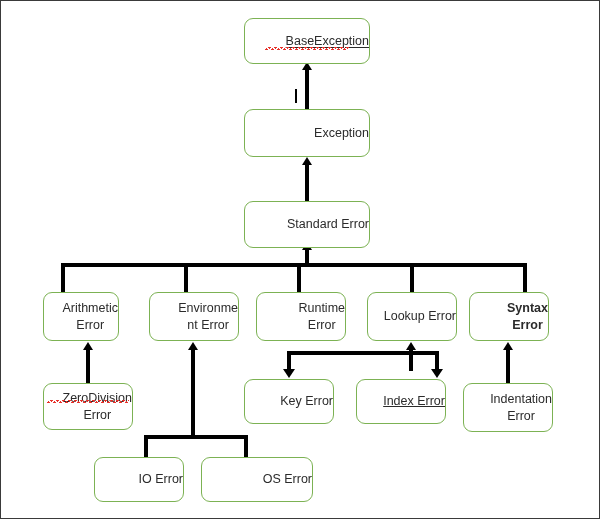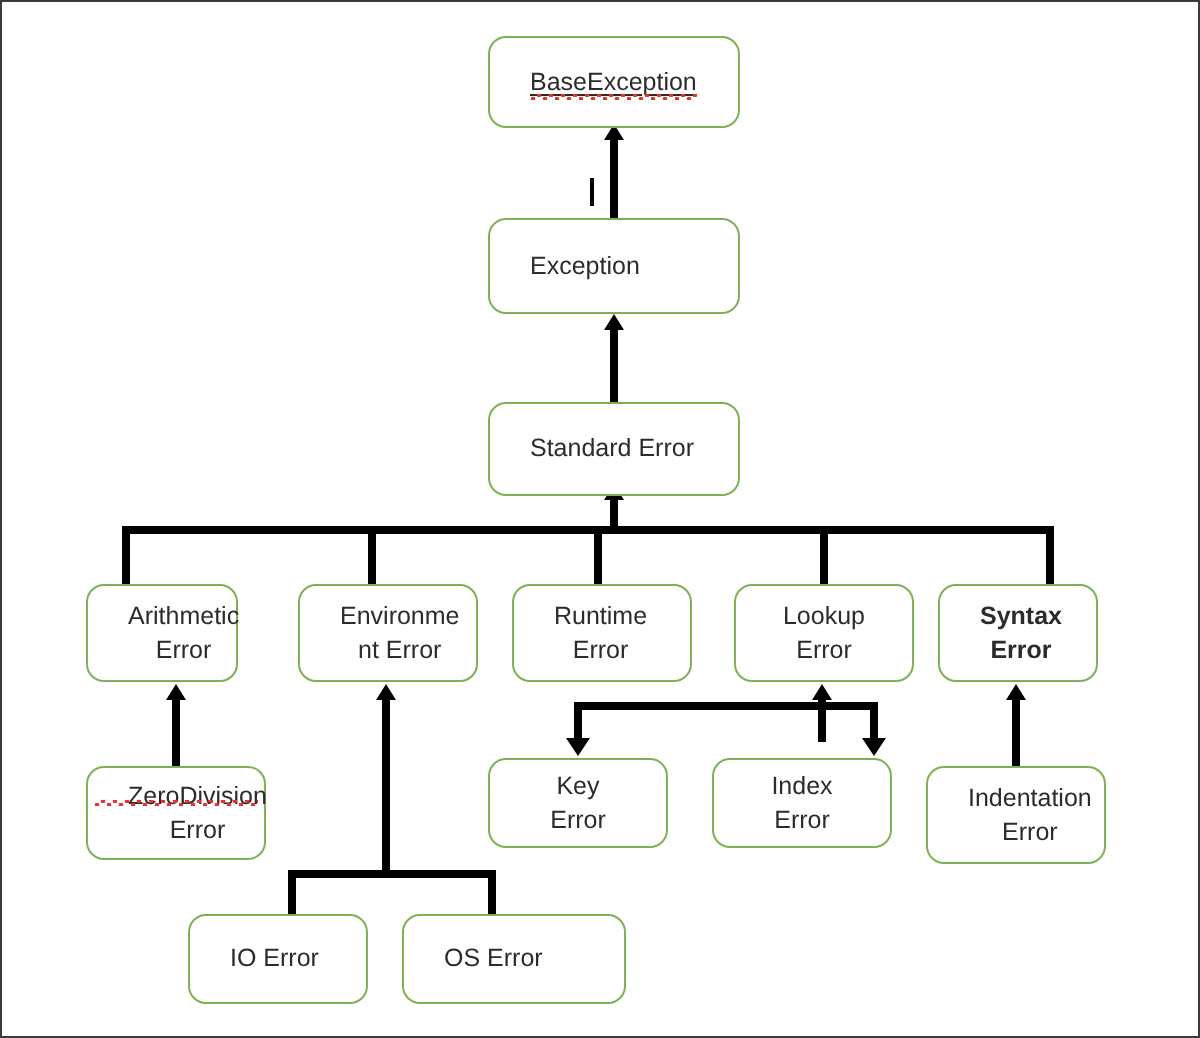--- a/index.html
+++ b/index.html
@@ -21,24 +21,24 @@
     position: absolute;
     box-sizing: border-box;
     border: 1.5px solid #7cb253;
     border-radius: 9px;
     background: #ffffff;
     color: #2b2b2b;
     font-size: 12.5px;
     line-height: 17px;
     display: flex;
     align-items: center;
-    justify-content: flex-start;
+    justify-content: flex-end;
     text-align: center;
     z-index: 5;
-    padding: 0 20px;
+    padding: 0 0;
   }
   .node .lbl {
     display: block;
     white-space: pre-line;
   }
   .node.spell .lbl {
     text-decoration: underline;
     text-decoration-color: #2b2b2b;
     text-underline-offset: 2px;
   }
@@ -162,21 +162,21 @@
   <div class="node" style="left:42px; top:382px; width:90px; height:47px;">
     <span class="lbl">ZeroDivision
 Error</span>
   </div>
   <div class="squiggle" style="left:46px; top:399px; width:82px;"></div>
 
   <div class="node" style="left:243px; top:378px; width:90px; height:45px;">
     <span class="lbl">Key Error</span>
   </div>
 
-  <div class="node" style="left:355px; top:378px; width:90px; height:45px;">
+  <div class="node" style="left:355px; top:378px; width:90px; height:45px;text-decoration:underline;">
     <span class="lbl">Index Error</span>
   </div>
 
   <div class="node" style="left:462px; top:382px; width:90px; height:49px;">
     <span class="lbl">Indentation
 Error</span>
   </div>
 
   <div class="node" style="left:93px; top:456px; width:90px; height:45px;">
     <span class="lbl">IO Error</span>

